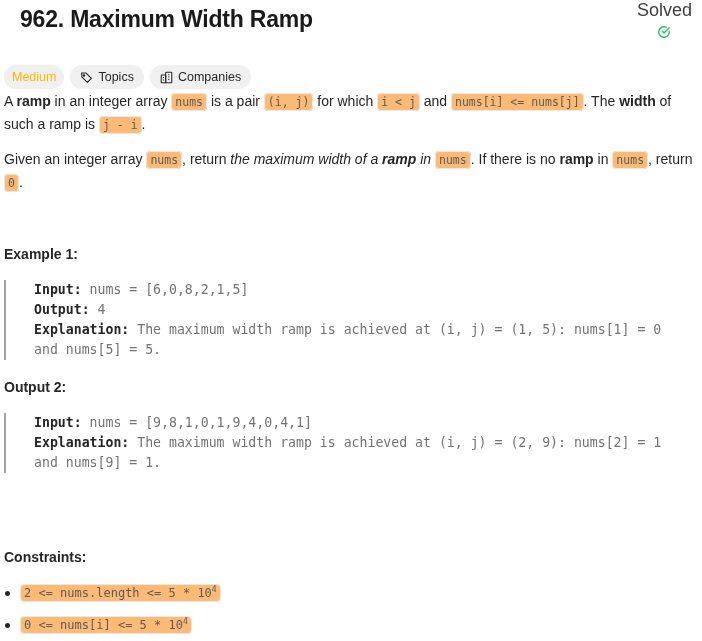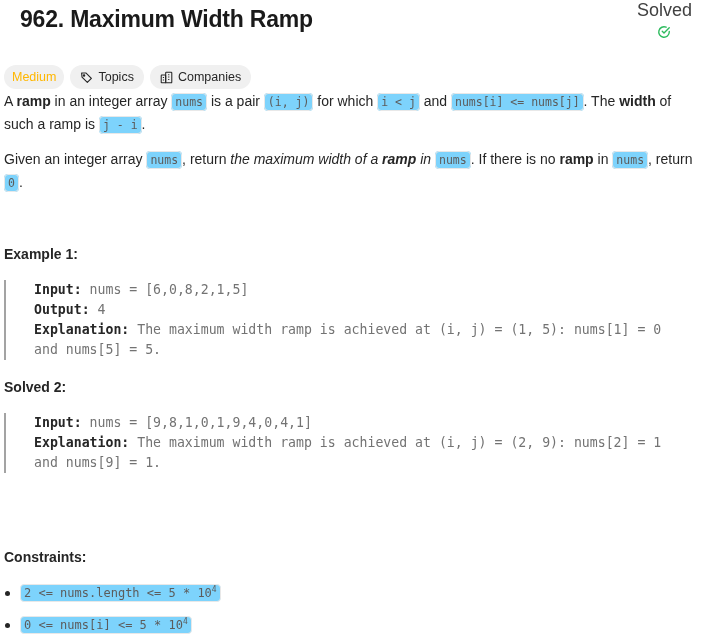--- a/index.html
+++ b/index.html
@@ -12,21 +12,21 @@
     .solved svg { width: 14px; height: 14px; }
 
     .tags { position: absolute; left: 4px; top: 65px; display: flex; gap: 6px; }
     .tag { height: 24px; border-radius: 12px; background: #f0f0f0; padding: 0 10px; display: flex; align-items: center; gap: 5px; font-size: 12.5px; color: #262626; }
     .tag.difficulty { color: #ffb700; padding: 0 8px; }
     .tag svg { width: 13px; height: 13px; }
 
     .para { position: absolute; left: 4px; width: 694px; font-size: 14px; line-height: 22px; color: #262626; }
     .para b { font-weight: 700; }
     .para i { font-style: italic; }
-    code { font-family: "DejaVu Sans Mono", "Liberation Mono", monospace; font-size: 11.5px; color: #5c5c5c; background: #7dd3fc; border: 1px solid #e8e8e8; border-radius: 4px; padding: 1px 3px; }
+    code { font-family: "DejaVu Sans Mono", "Liberation Mono", monospace; font-size: 11.5px; color: #5c5c5c; background: #fdba74; border: 1px solid #e8e8e8; border-radius: 4px; padding: 1px 3px; }
 
     .h3 { position: absolute; left: 4px; font-size: 14px; font-weight: 700; color: #262626; }
 
     .example { position: absolute; left: 4px; width: 694px; border-left: 2px solid #a3a3a3; padding-left: 28px; font-family: "DejaVu Sans Mono", "Liberation Mono", monospace; font-size: 13.2px; line-height: 20px; color: #737373; }
     .example .k { color: #262626; font-weight: 700; }
 
     .constraints { position: absolute; left: 4px; top: 584px; list-style: none; }
     .constraints li { position: relative; padding-left: 16px; height: 32px; display: flex; align-items: flex-start; }
     .constraints li::before { content: ""; position: absolute; left: 1px; top: 7px; width: 5px; height: 5px; background: #262626; border-radius: 50%; }
     .constraints code { font-size: 12px; padding: 1px 3px; }
@@ -74,21 +74,21 @@
 </div>
 
 <div class="h3" style="top:246px;">Example 1:</div>
 <div class="example" style="top:280px;">
   <div><span class="k">Input:</span><span> nums = [6,0,8,2,1,5]</span></div>
   <div><span class="k">Output:</span><span> 4</span></div>
   <div><span class="k">Explanation:</span><span> The maximum width ramp is achieved at (i, j) = (1, 5): nums[1] = 0</span></div>
   <div>and nums[5] = 5.</div>
 </div>
 
-<div class="h3" style="top:379px;">Solved 2:</div>
+<div class="h3" style="top:379px;">Output 2:</div>
 <div class="example" style="top:413px;">
   <div><span class="k">Input:</span><span> nums = [9,8,1,0,1,9,4,0,4,1]</span></div>
   <div><span class="k">Explanation:</span><span> The maximum width ramp is achieved at (i, j) = (2, 9): nums[2] = 1</span></div>
   <div>and nums[9] = 1.</div>
 </div>
 
 <div class="h3" style="top:549px;">Constraints:</div>
 <ul class="constraints">
   <li>
       <code><span>2 &lt;= nums.length &lt;= 5 * 10</span><sup>4</sup></code>

